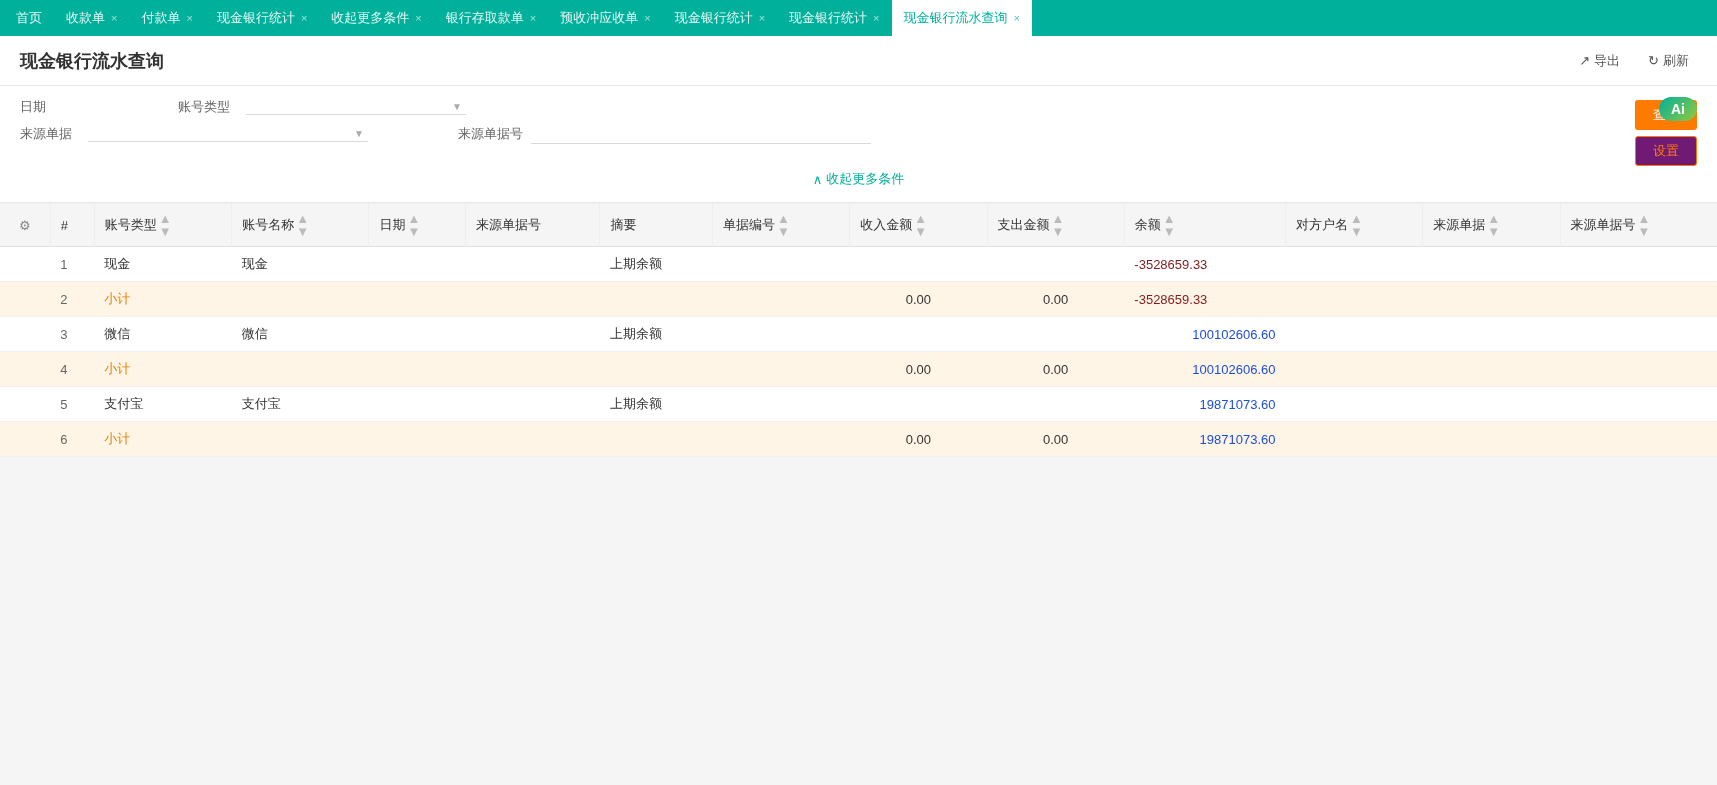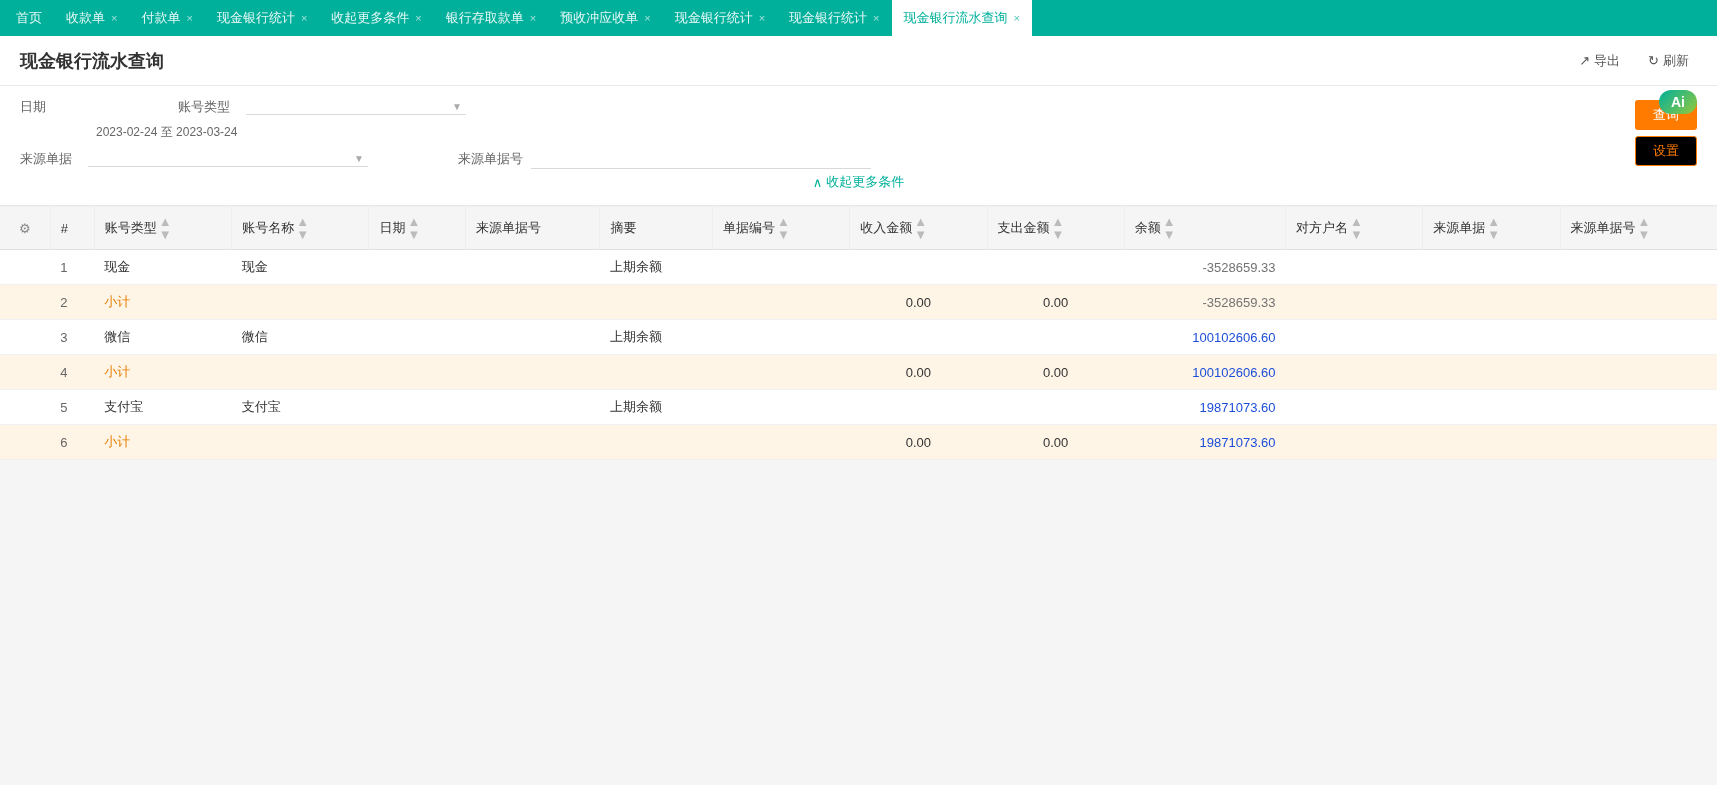--- a/index.html
+++ b/index.html
@@ -136,21 +136,21 @@
     .query-btn {
       background: #ff7b00;
       color: #fff;
       border: none;
       padding: 6px 18px;
       border-radius: 3px;
       cursor: pointer;
       font-size: 13px;
     }
     .setting-btn {
-      background: #000000;
+      background: #701a75;
       color: #ff7b00;
       border: 1px solid #ff7b00;
       padding: 5px 14px;
       border-radius: 3px;
       cursor: pointer;
       font-size: 13px;
     }
     .btn-group { display: flex; flex-direction: column; gap: 6px; }
     .dots-btn {
       color: #ff7b00;
@@ -205,21 +205,21 @@
 
     tbody tr { border-bottom: 1px solid #f0f0f0; }
     tbody tr:nth-child(even) { background: #fffaf5; }
     tbody tr.subtotal { background: #fef5e7; }
     tbody td {
       padding: 8px 10px;
       color: #333;
       white-space: nowrap;
     }
     tbody td.number { text-align: center; }
-    tbody td.balance-neg { color: #737373; text-align: right; }
+    tbody td.balance-neg { color: #7f1d1d; }
     tbody td.balance-pos { color: #1d4ed8; text-align: right; }
     .row-num { color: #666; }
 
     
     .gear-cell {
       text-align: center;
       color: #888;
       cursor: pointer;
     }
 
@@ -233,21 +233,21 @@
     .divider { border: none; border-bottom: 1px solid #f0f0f0; margin: 0; }
 
     .main-content {
       padding: 0;
     }
 
     
     .ai-badge {
       position: fixed;
       right: 20px;
-      top: 90px;
+      top: 97px;
       background: linear-gradient(135deg, #00b09b, #96c93d);
       color: white;
       padding: 4px 12px;
       border-radius: 12px;
       font-size: 14px;
       font-weight: bold;
       cursor: pointer;
     }
   </style>
 </head>
@@ -319,23 +319,20 @@
         </div>
         <div class="filter-group" style="margin-left:60px;">
           <span class="filter-label" style="min-width:60px;">账号类型</span>
           <div class="filter-select" style="min-width:220px;">
             <span class="filter-select-text"></span>
             <span class="chevron-down">▼</span>
           </div>
         </div>
       </div>
 
-      <div style="margin-left:68px; margin-bottom:8px;">
-        <span class="date-range">2023-02-24 至 2023-03-24</span>
-      </div>
 
       <div class="filter-row2">
         <div class="filter-group">
           <span class="filter-label" style="min-width:60px;">来源单据</span>
           <div class="filter-select" style="min-width:280px;">
             <span class="filter-select-text"></span>
             <span class="chevron-down">▼</span>
           </div>
         </div>
         <div class="filter-group" style="margin-left:60px;">

